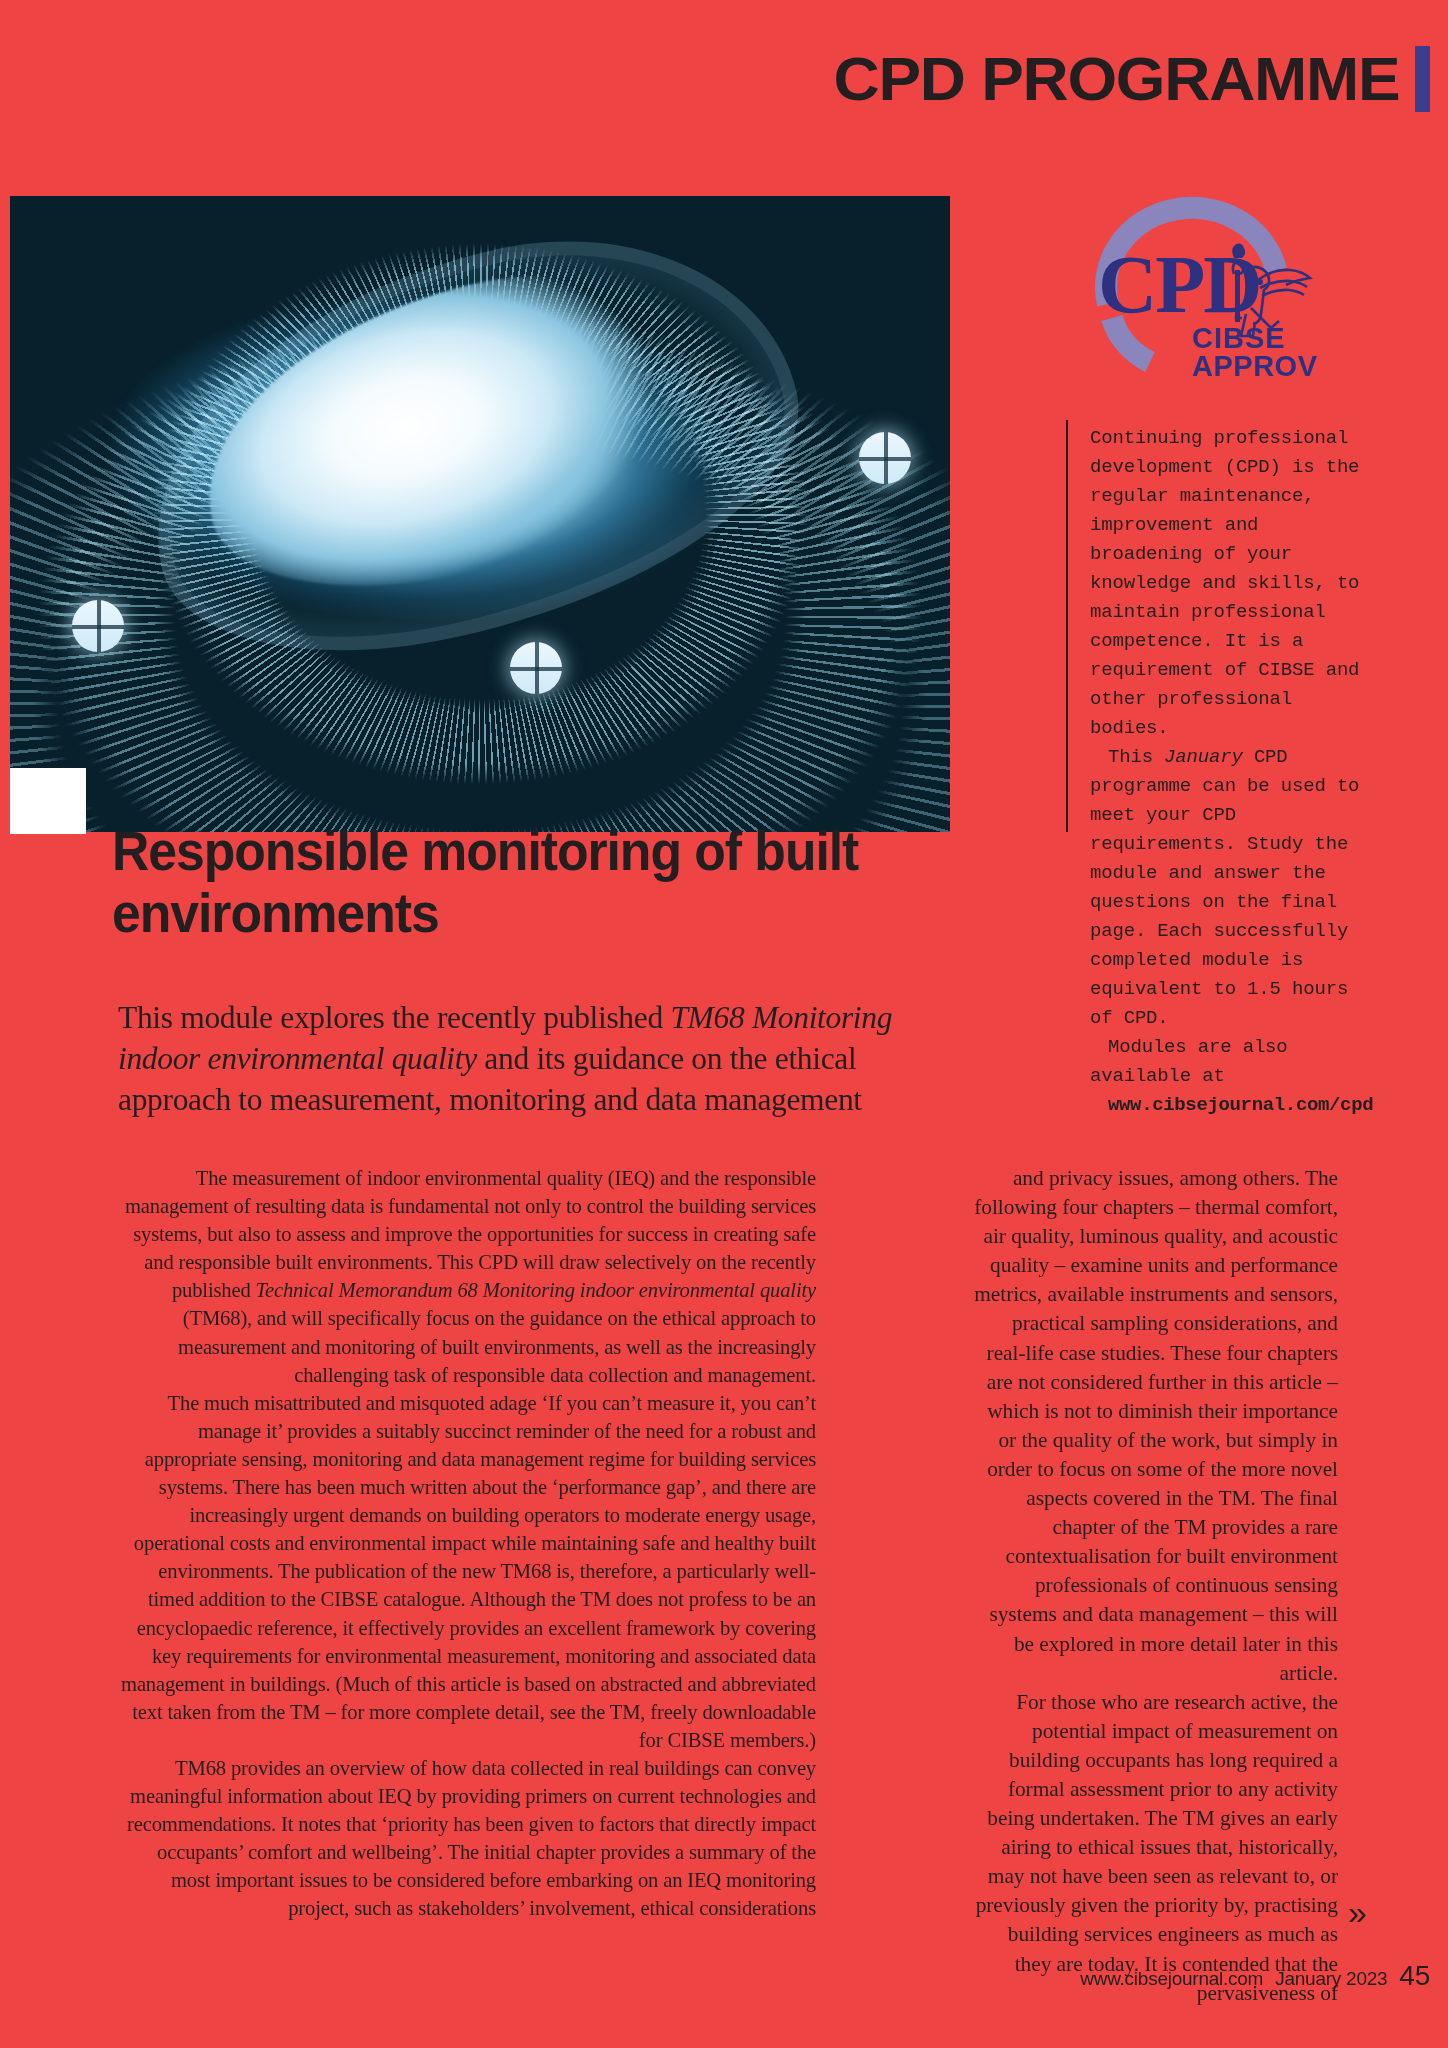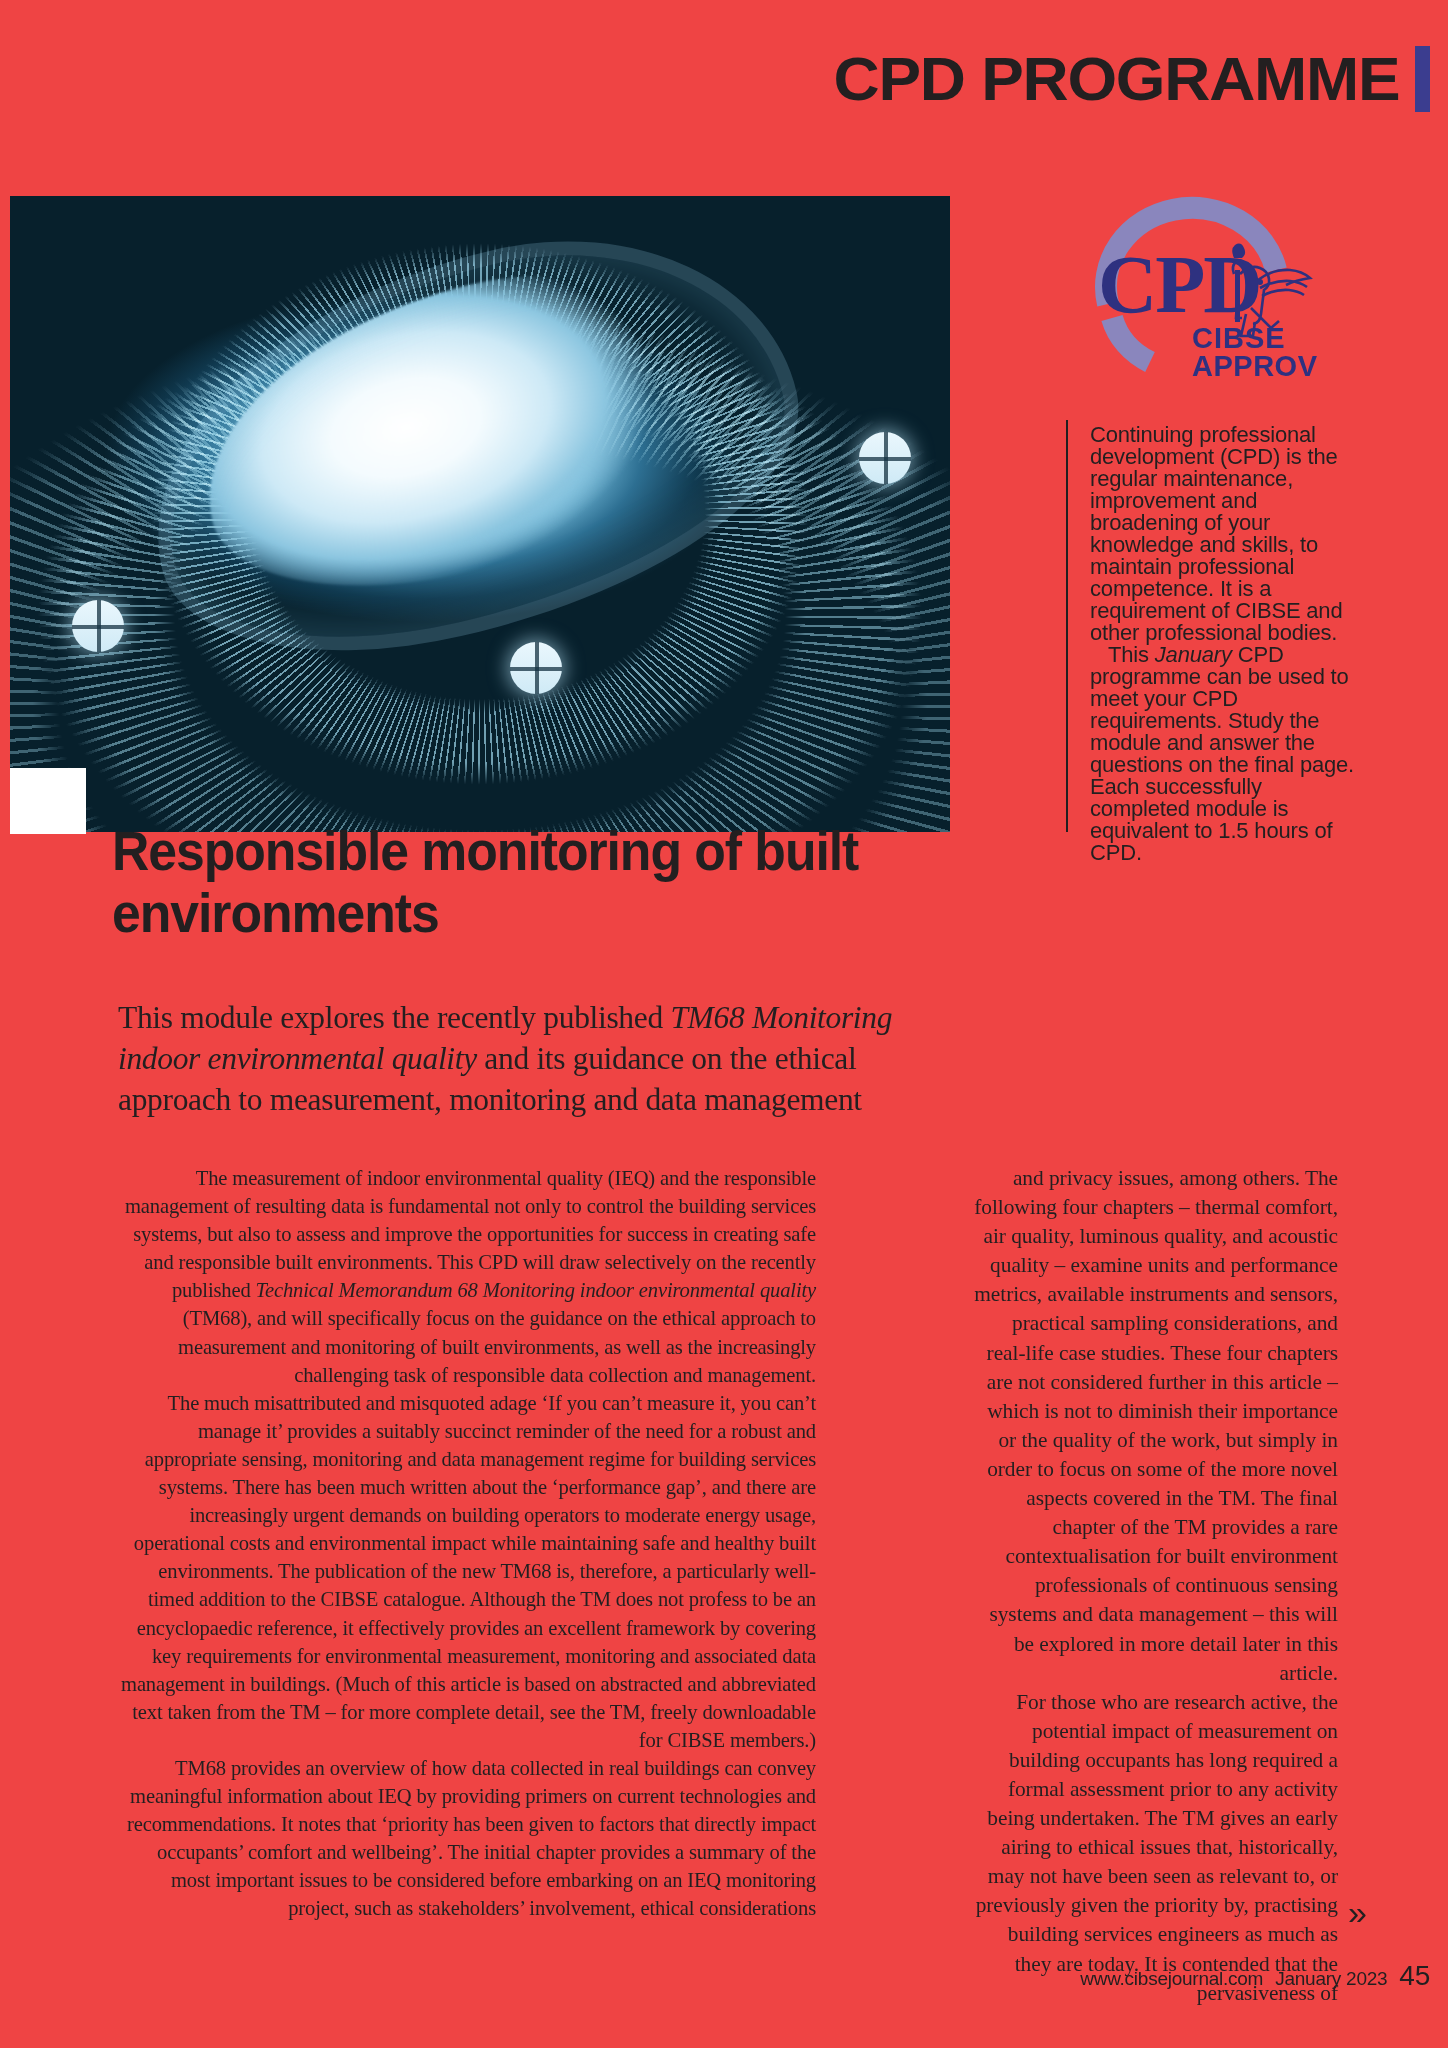--- a/index.html
+++ b/index.html
@@ -139,23 +139,23 @@
     position:absolute;
     left:1066px; top:420px;
     width:2px; height:412px;
     background:#231f20;
   }
 
   .sidebar-body{
     position:absolute;
     left:1090px; top:424px;
     width:272px;
-    font-family:Liberation Sans, sans-serif;
-    font-size:22px;
-    line-height:22px;
+    font-family:Liberation Mono, monospace;
+    font-size:19px;
+    line-height:29px;
     color:#231f20;
     letter-spacing:-.18px;
   }
   .sidebar-body p{ text-indent:0; }
   .sidebar-body p + p{ text-indent:18px; }
   .sidebar-body em{ font-style:italic; }
   .sidebar-url{ font-weight:bold; display:block; letter-spacing:-.35px; }
 
   
   .headline{
@@ -288,20 +288,23 @@
         <text x="104" y="180" font-family="Liberation Sans, sans-serif" font-size="29" font-weight="bold" fill="#2e3180" letter-spacing="0.5">APPROVED</text>
       </svg>
     </div>
   </div>
 
   <div class="sidebar-rule"></div>
 
   <div class="sidebar-body">
     <p>Continuing professional development (CPD) is the regular maintenance, improvement and broadening of your knowledge and skills, to maintain professional competence. It is a requirement of CIBSE and other professional bodies.</p>
     <p><span>This </span><em>January</em><span> CPD programme can be used to meet your CPD requirements. Study the module and answer the questions on the final page. Each successfully completed module is equivalent to 1.5 hours of CPD.</span></p>
+    <p><span>Modules are also available at</span>
+      <span class="sidebar-url">www.cibsejournal.com/cpd</span>
+    </p>
   </div>
 
   <h1 class="headline">Responsible monitoring of built environments</h1>
 
   <div class="standfirst"><span>This module explores the recently published </span><em>TM68 Monitoring indoor environmental quality</em><span> and its guidance on the ethical approach to measurement, monitoring and data management</span></div>
 
   <div class="col col-left">
     <p><span>The measurement of indoor environmental quality (IEQ) and the responsible management of resulting data is fundamental not only to control the building services systems, but also to assess and improve the opportunities for success in creating safe and responsible built environments. This CPD will draw selectively on the recently published </span><em>Technical Memorandum 68 Monitoring indoor environmental quality</em><span> (TM68), and will specifically focus on the guidance on the ethical approach to measurement and monitoring of built environments, as well as the increasingly challenging task of responsible data collection and management.</span></p>
     <p>The much misattributed and misquoted adage ‘If you can’t measure it, you can’t manage it’ provides a suitably succinct reminder of the need for a robust and appropriate sensing, monitoring and data management regime for building services systems. There has been much written about the ‘performance gap’, and there are increasingly urgent demands on building operators to moderate energy usage, operational costs and environmental impact while maintaining safe and healthy built environments. The publication of the new TM68 is, therefore, a particularly well-timed addition to the CIBSE catalogue. Although the TM does not profess to be an encyclopaedic reference, it effectively provides an excellent framework by covering key requirements for environmental measurement, monitoring and associated data management in buildings. (Much of this article is based on abstracted and abbreviated text taken from the TM – for more complete detail, see the TM, freely downloadable for CIBSE members.)</p>
     <p>TM68 provides an overview of how data collected in real buildings can convey meaningful information about IEQ by providing primers on current technologies and recommendations. It notes that ‘priority has been given to factors that directly impact occupants’ comfort and wellbeing’. The initial chapter provides a summary of the most important issues to be considered before embarking on an IEQ monitoring project, such as stakeholders’ involvement, ethical considerations</p>

